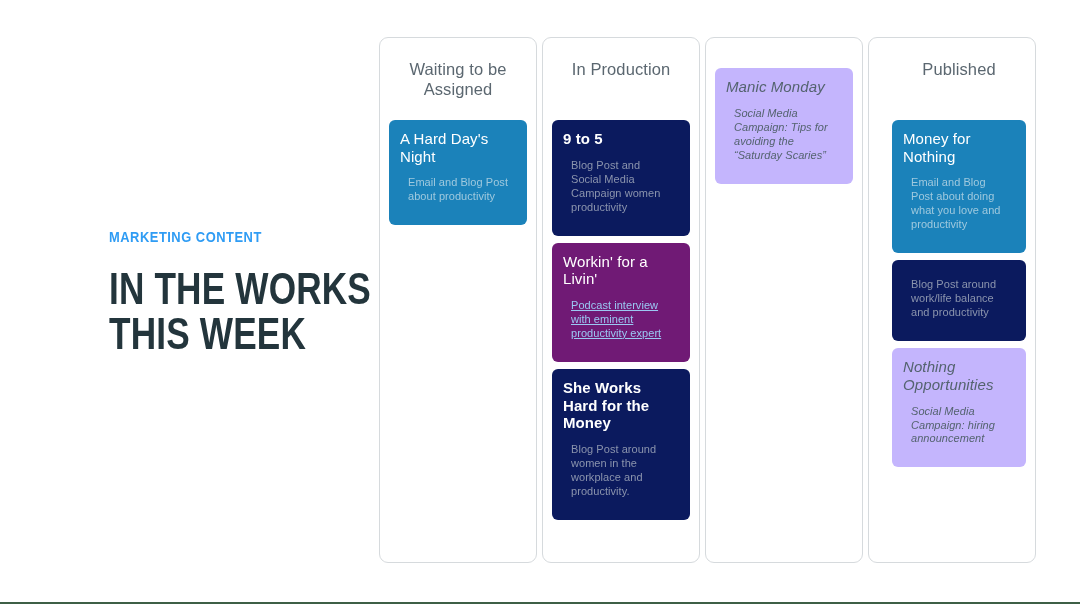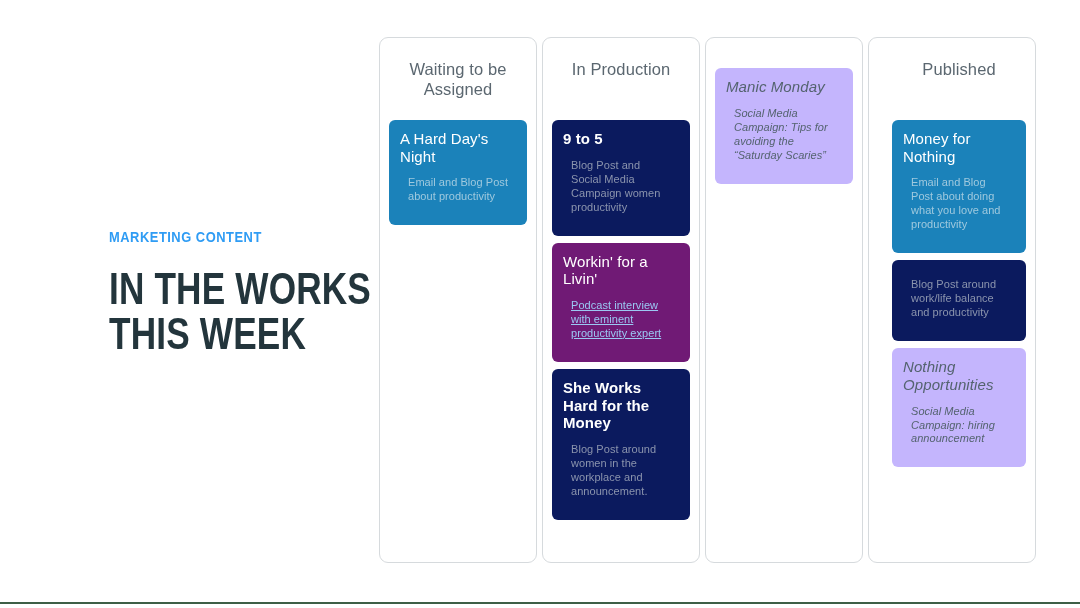--- a/index.html
+++ b/index.html
@@ -164,21 +164,21 @@
       <div class="card theme-navy">
         <p class="card-title">9 to 5</p>
         <p class="card-body">Blog Post and Social Media Campaign women productivity</p>
       </div>
       <div class="card theme-bright-blue">
         <p class="card-title">Workin' for a Livin'</p>
         <p class="card-body">Podcast interview with eminent productivity expert</p>
       </div>
       <div class="card theme-navy">
         <p class="card-title">She Works Hard for the Money</p>
-        <p class="card-body">Blog Post around women in the workplace and announcement.</p>
+        <p class="card-body">Blog Post around women in the workplace and productivity.</p>
       </div>
     </div>
   </div>
 
   <div class="column">
     <div class="cards">
       <div class="card theme-light-blue">
         <p class="card-title">Manic Monday</p>
         <p class="card-body">Social Media Campaign: Tips for avoiding the “Saturday Scaries”</p>
       </div>

